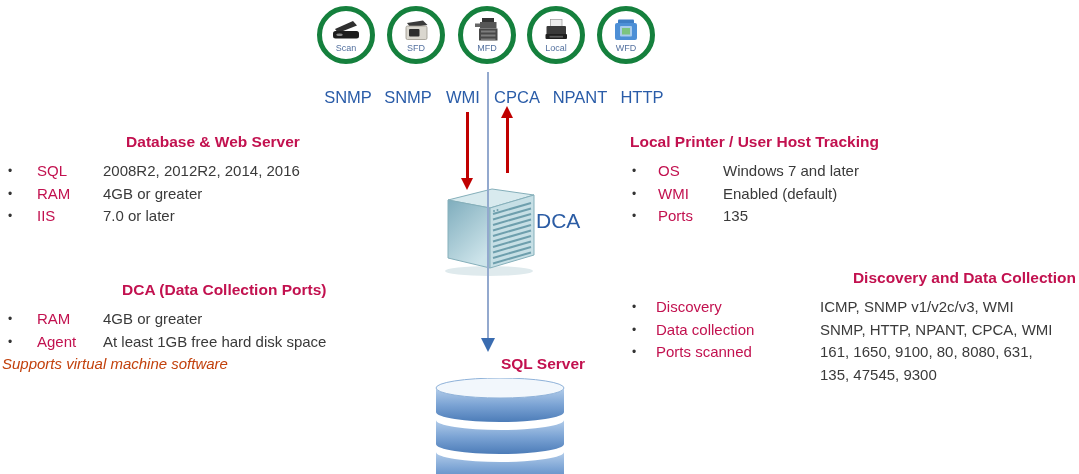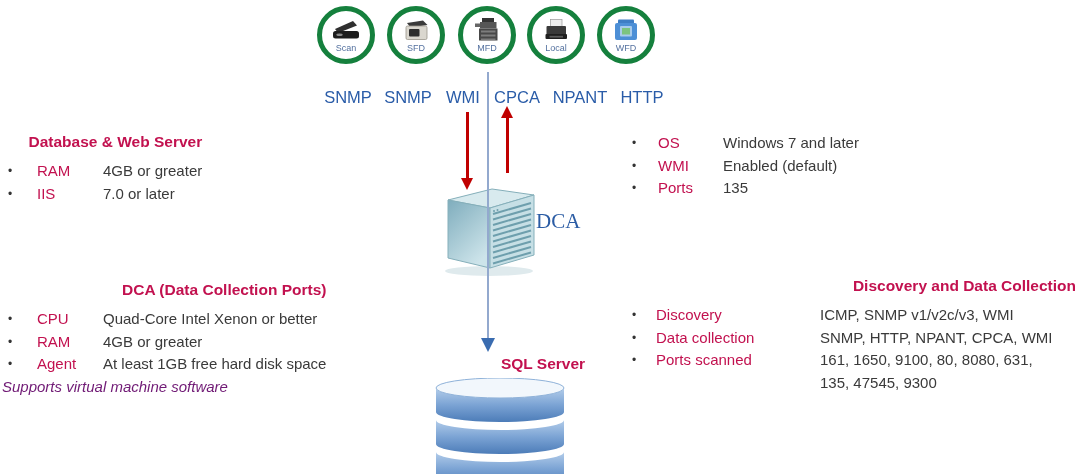--- a/index.html
+++ b/index.html
@@ -24,40 +24,40 @@
   .vline{position:absolute;left:487px;top:72px;width:1.5px;height:266px;background:#93a9ce;z-index:4;}
   .vline-head{position:absolute;left:481px;top:338px;width:0;height:0;z-index:4;
     border-left:7px solid transparent;border-right:7px solid transparent;border-top:14px solid #3a6cb0;}
   .red-shaft{position:absolute;width:2.5px;background:#c00000;z-index:3;}
   .red-head{position:absolute;width:0;height:0;z-index:3;}
   .down-shaft{left:466px;top:112px;height:67px;}
   .down-head{left:461px;top:178px;border-left:6.5px solid transparent;border-right:6.5px solid transparent;border-top:12px solid #c00000;}
   .up-head{left:501px;top:106px;border-left:6.5px solid transparent;border-right:6.5px solid transparent;border-bottom:12px solid #c00000;}
   .up-shaft{left:506px;top:117px;height:56px;}
   .server-svg{position:absolute;left:442px;top:180px;z-index:2;}
-  .dca-label{position:absolute;left:536px;top:209px;font-size:21px;color:#2b5ca4;z-index:3;font-family:Liberation Serif, serif;}
+  .dca-label{position:absolute;left:536px;top:209px;font-size:21px;color:#2b5ca4;z-index:3;}
   .sql-label{position:absolute;left:497px;top:355px;transform:translateX(-50%);
     font-size:15.5px;font-weight:bold;color:#c2114f;white-space:nowrap;margin-left:46px;}
   .db-svg{position:absolute;left:435px;top:378px;z-index:2;}
   
   .spec-block{position:absolute;font-size:15px;}
   .spec-title{font-weight:bold;color:#c2114f;font-size:15.5px;line-height:20px;margin-bottom:8px;white-space:nowrap;text-align:right;}
   .spec-row{display:flex;line-height:22.5px;align-items:flex-start;}
   .spec-row .bullet{flex:none;box-sizing:border-box;color:#333;font-size:12px;}
   .spec-row .bullet::before{content:"\2022";}
   .spec-row .label{flex:none;box-sizing:border-box;color:#c2114f;white-space:nowrap;}
   .spec-row .value{white-space:pre-line;}
   .lblock .bullet{width:33px;padding-left:4px;}
   .lblock .label{width:66px;}
   .rtop .bullet{width:28px;padding-left:2px;}
   .rtop .label{width:65px;}
   .rbot .bullet{width:26px;padding-left:2px;}
   .rbot .label{width:164px;}
   .rbot .value{width:256px;}
-  .spec-note{font-style:italic;color:#701a75;line-height:22.5px;margin-left:-2px;white-space:nowrap;}
+  .spec-note{font-style:italic;color:#c2410c;line-height:22.5px;margin-left:-2px;white-space:nowrap;}
 </style>
 </head>
 <body>
 
 <div class="canvas">
 
   <div class="device" style="left:317px">
     <svg class="glyph" width="30" height="27" viewBox="0 0 30 27">
       <path d="M4 13 L22 5 L26 9.5 L7 17 Z" fill="#2f2f2f"></path>
       <rect x="2" y="15" width="26" height="7.5" rx="2.5" fill="#1d1d1d"></rect>
@@ -164,69 +164,70 @@
     <path d="M1 10 A64 10 0 0 0 129 10 L129 34 A64 10 0 0 1 1 34 Z" fill="url(#gBand)"></path>
     <ellipse cx="65" cy="10" rx="64" ry="10" fill="#f2f7fc" stroke="#8fb2d9" stroke-width="1"></ellipse>
     <path d="M1 42 A64 10 0 0 0 129 42 L129 66 A64 10 0 0 1 1 66 Z" fill="url(#gBand)"></path>
     <path d="M1 74 A64 10 0 0 0 129 74 L129 98 A64 10 0 0 1 1 98 Z" fill="url(#gBand)"></path>
   </svg>
 
   <div class="spec-block lblock" style="left:4px;top:132px;">
     <div class="spec-title">Database &amp; Web Server</div>
     <div class="spec-row">
       <span class="bullet"></span>
+      <span class="label">SQL</span>
+      <span class="value">2008R2, 2012R2, 2014, 2016</span>
+    </div>
+    <div class="spec-row">
+      <span class="bullet"></span>
       <span class="label">RAM</span>
       <span class="value">4GB or greater</span>
     </div>
     <div class="spec-row">
       <span class="bullet"></span>
       <span class="label">IIS</span>
       <span class="value">7.0 or later</span>
     </div>
   </div>
 
   <div class="spec-block lblock" style="left:4px;top:280px;">
     <div class="spec-title">DCA (Data Collection Ports)</div>
     <div class="spec-row">
       <span class="bullet"></span>
-      <span class="label">CPU</span>
-      <span class="value">Quad-Core Intel Xenon or better</span>
-    </div>
-    <div class="spec-row">
-      <span class="bullet"></span>
       <span class="label">RAM</span>
       <span class="value">4GB or greater</span>
     </div>
     <div class="spec-row">
       <span class="bullet"></span>
       <span class="label">Agent</span>
       <span class="value">At least 1GB free hard disk space</span>
     </div>
     <div class="spec-note">Supports virtual machine software</div>
   </div>
 
   <div class="spec-block rtop" style="left:630px;top:132px;">
+    <div class="spec-title">Local Printer / User Host Tracking</div>
     <div class="spec-row">
       <span class="bullet"></span>
       <span class="label">OS</span>
       <span class="value">Windows 7 and later</span>
     </div>
     <div class="spec-row">
       <span class="bullet"></span>
       <span class="label">WMI</span>
       <span class="value">Enabled (default)</span>
     </div>
     <div class="spec-row">
       <span class="bullet"></span>
       <span class="label">Ports</span>
       <span class="value">135</span>
     </div>
   </div>
 
-  <div class="spec-block rbot" style="left:630px;top:276px;">
+  <div class="spec-block rbot" style="left:630px;top:268px;">
     <div class="spec-title">Discovery and Data Collection</div>
     <div class="spec-row">
       <span class="bullet"></span>
       <span class="label">Discovery</span>
       <span class="value">ICMP, SNMP v1/v2c/v3, WMI</span>
     </div>
     <div class="spec-row">
       <span class="bullet"></span>
       <span class="label">Data collection</span>
       <span class="value">SNMP, HTTP, NPANT, CPCA, WMI</span>

